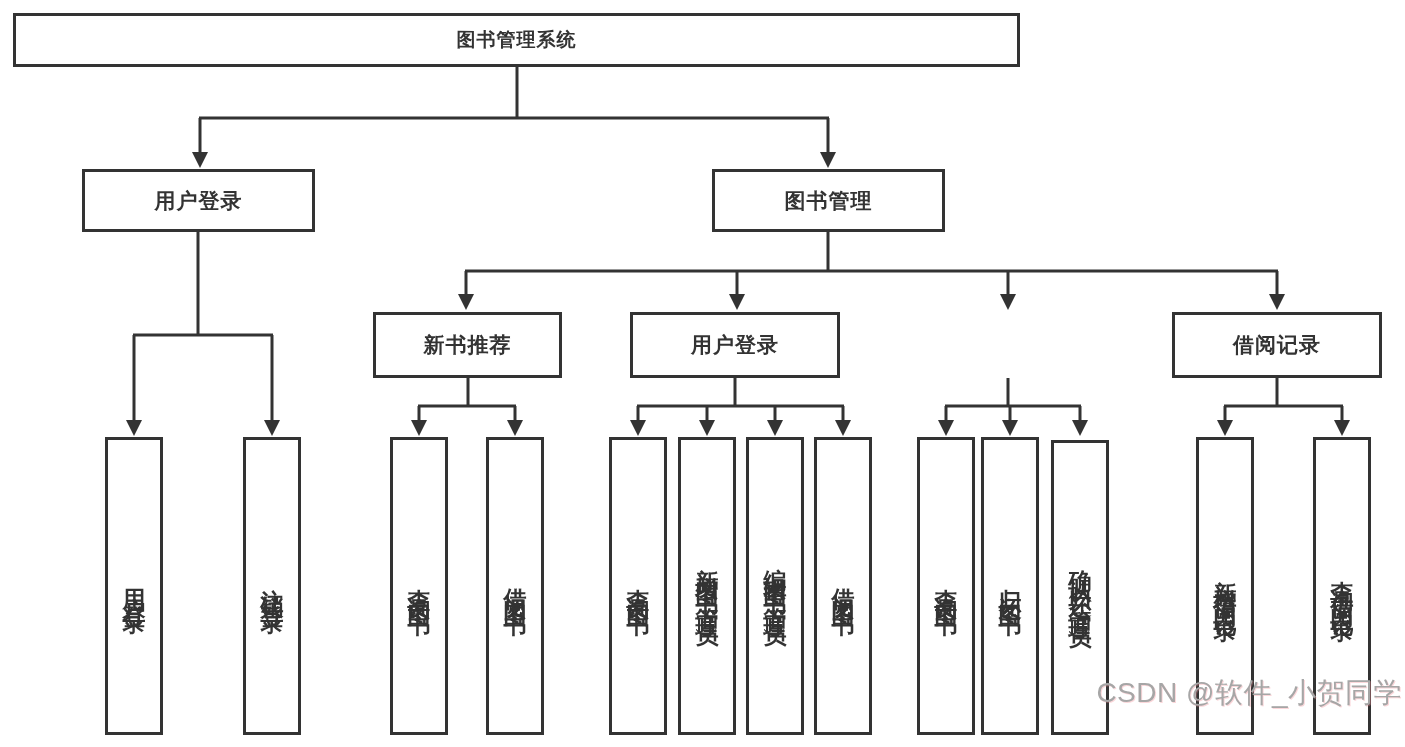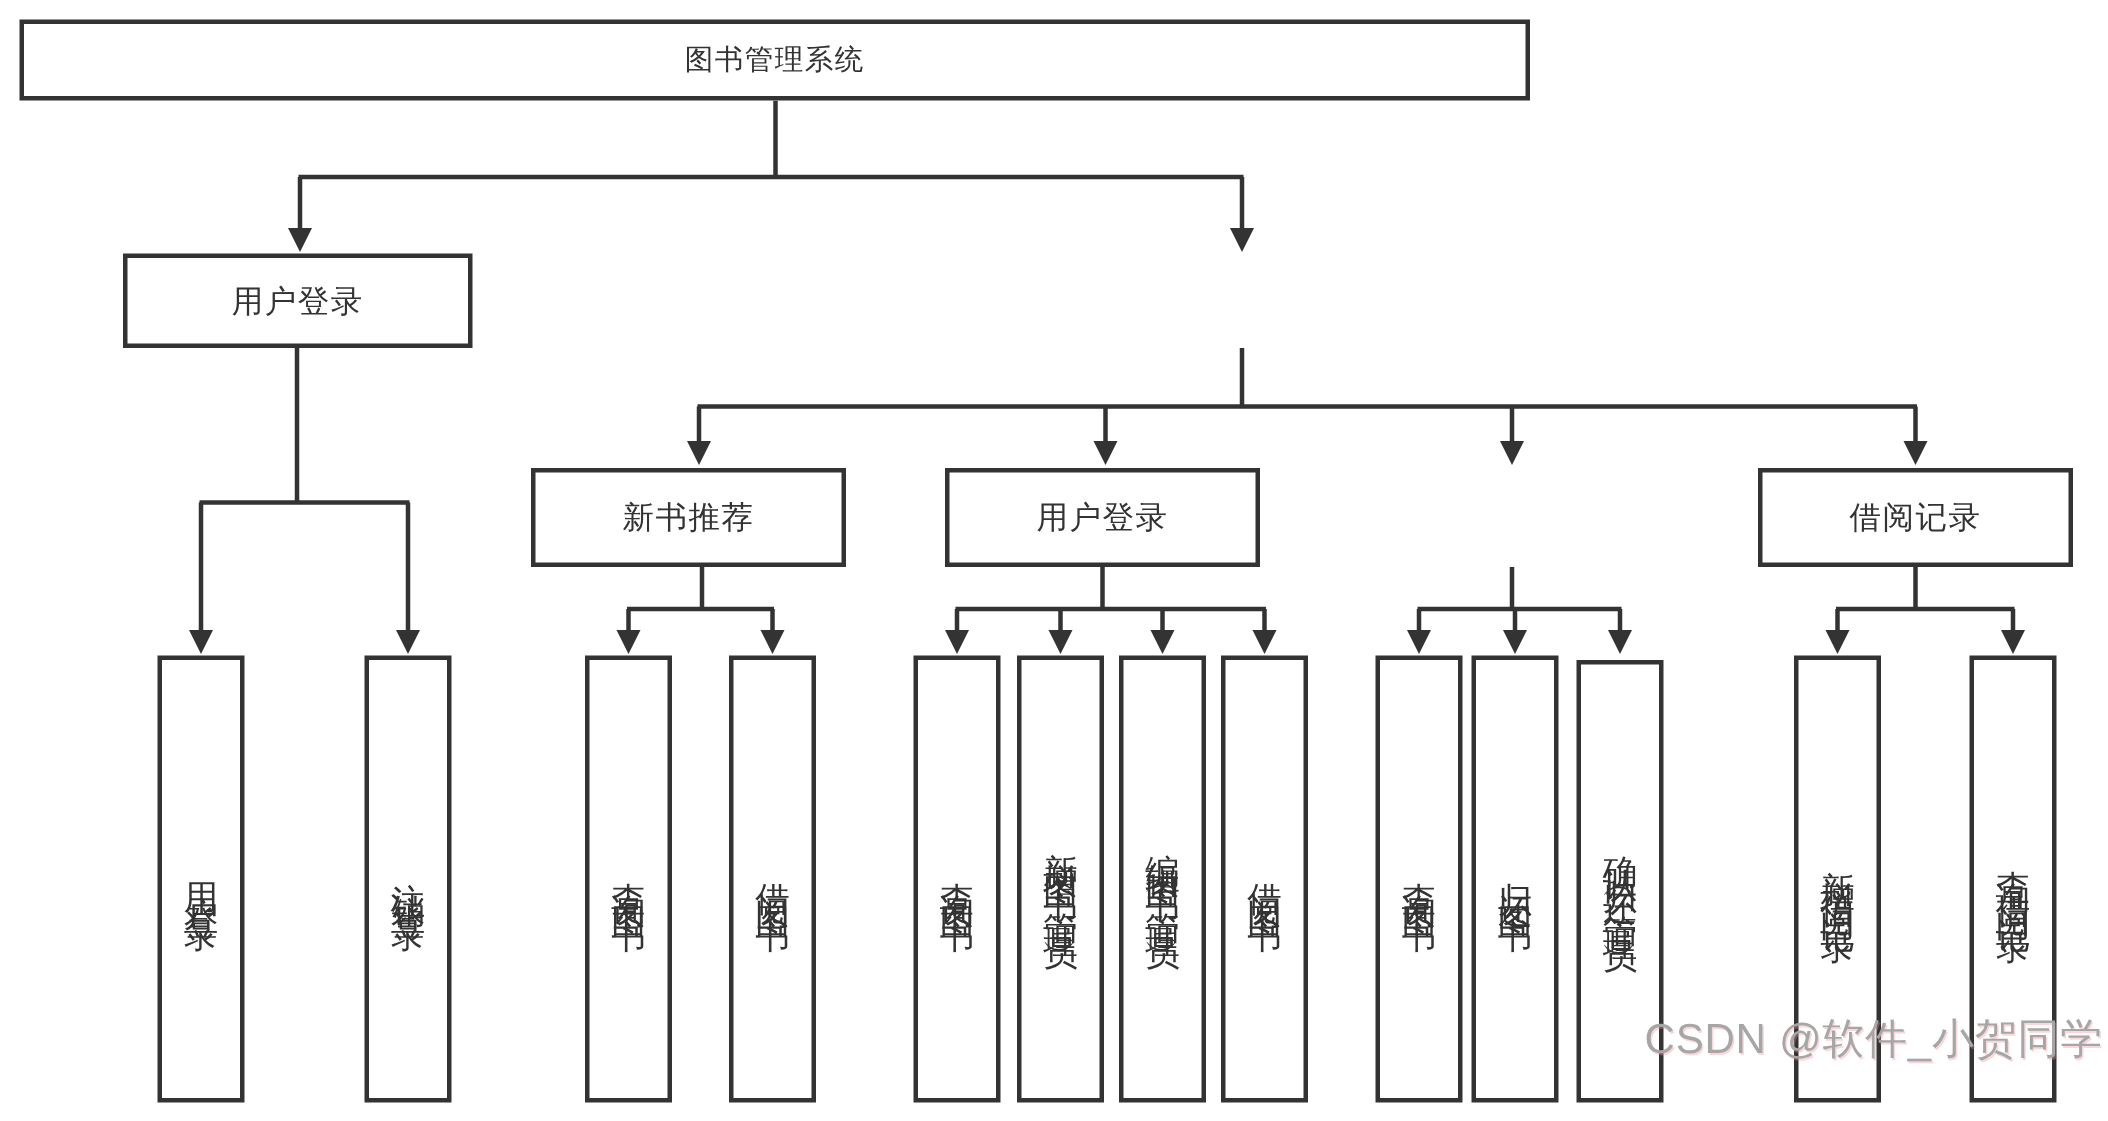--- a/index.html
+++ b/index.html
@@ -21,20 +21,21 @@
   .lines{position:absolute;left:0;top:0;}
   .lines line{stroke:var(--line);stroke-width:3;}
   .lines polygon{fill:var(--line);}
   .node{
     position:absolute;
     box-sizing:border-box;
     background:var(--fill);
     border:3px solid var(--border);
     display:flex;align-items:center;justify-content:center;
     color:var(--text);
+    font-weight:bold;
   }
   .h-label{font-size:21px;letter-spacing:1px;white-space:nowrap;}
   .root .h-label{font-size:19px;}
   .v-label{
     writing-mode:vertical-rl;
     text-orientation:mixed;
     font-size:23px;
     letter-spacing:8px;
     line-height:1;
     white-space:nowrap;
@@ -130,22 +131,25 @@
     </g>
   </svg>
 
   <div class="node root" style="left:13px;top:13px;width:1007px;height:54px">
     <span class="h-label">图书管理系统</span>
   </div>
 
   <div class="node" style="left:82px;top:169px;width:233px;height:63px">
     <span class="h-label">用户登录</span>
   </div>
-
-  <div class="node" style="left:354px;top:312px;width:210px;height:66px">
+  <div class="node" style="left:712px;top:169px;width:233px;height:63px">
+    <span class="h-label">图书管理</span>
+  </div>
+
+  <div class="node" style="left:373px;top:312px;width:189px;height:66px">
     <span class="h-label">新书推荐</span>
   </div>
   <div class="node" style="left:630px;top:312px;width:210px;height:66px">
     <span class="h-label">用户登录</span>
   </div>
   <div class="node" style="left:1172px;top:312px;width:210px;height:66px">
     <span class="h-label">借阅记录</span>
   </div>
 
   <div class="node" style="left:105px;top:437px;width:58px;height:298px">

